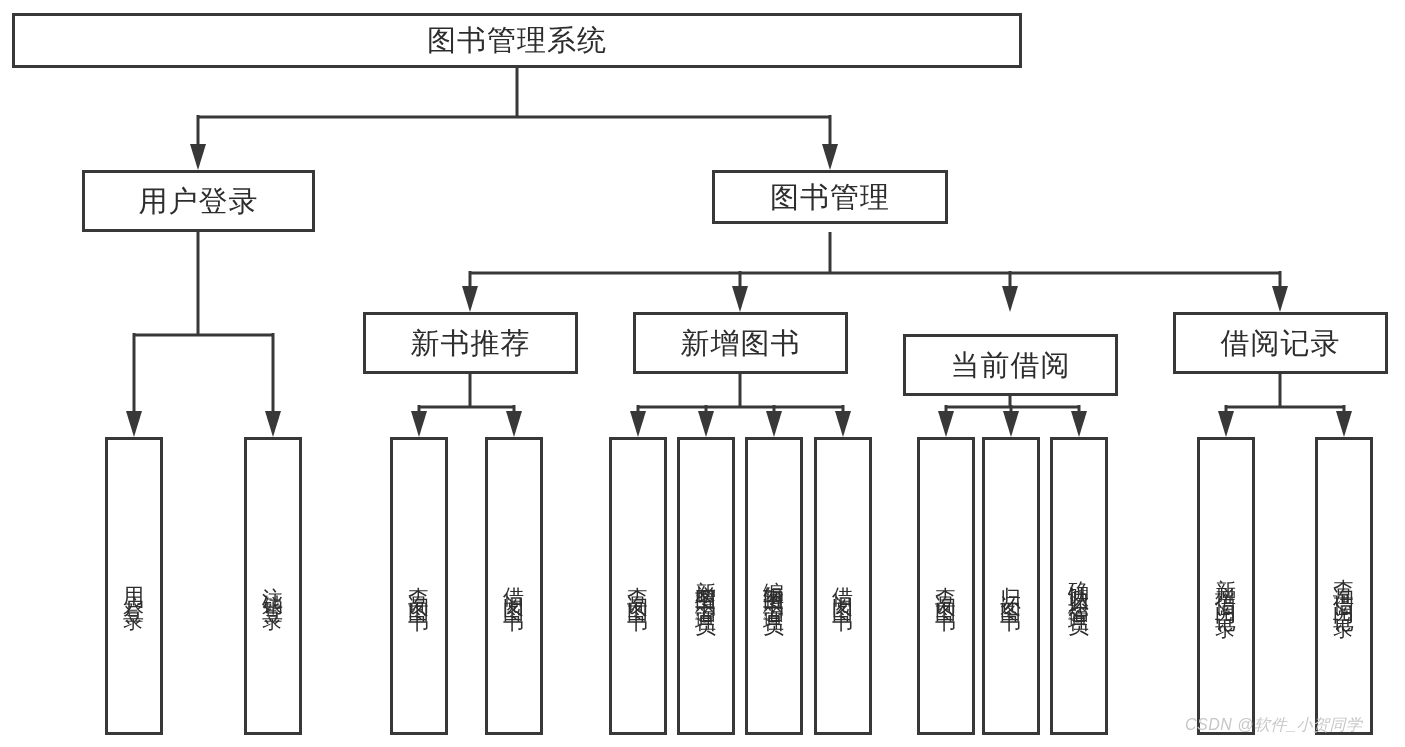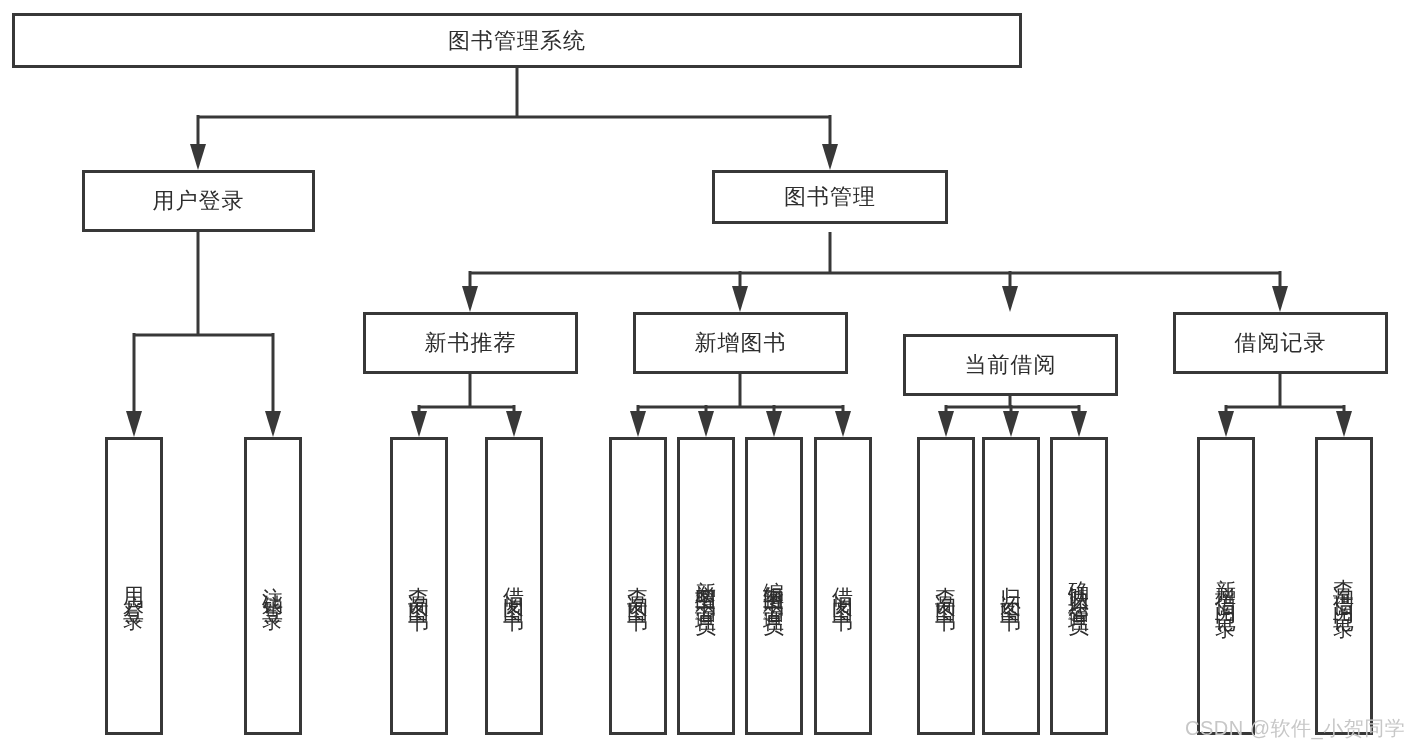--- a/index.html
+++ b/index.html
@@ -28,21 +28,21 @@
     box-sizing: border-box;
     border: 3px solid #383838;
     background: #ffffff;
     color: #2d2d2d;
     display: flex;
     align-items: center;
     justify-content: center;
     text-align: center;
   }
   .hbox {
-    font-size: 22px;
+    font-size: 29px;
     letter-spacing: 1px;
     line-height: 1;
   }
   .vbox {
     top: 437px;
     width: 58px;
     height: 298px;
     font-size: 21px;
   }
   .vbox .vtext {
@@ -73,24 +73,25 @@
   .lf-8  { left: 814px;  }
   .lf-9  { left: 917px;  }
   .lf-10 { left: 982px;  }
   .lf-11 { left: 1050px; }
   .lf-12 { left: 1197px; }
   .lf-13 { left: 1315px; }
   .watermark {
     position: absolute;
     left: 1185px;
     top: 715px;
-    font-size: 20px;
+    font-size: 16px;
     color: #c7c7c7;
     white-space: nowrap;
     letter-spacing: 0.5px;
+    font-style: italic;
   }
 </style>
 </head>
 <body>
 
 <div class="canvas">
 
   <svg class="connectors" viewBox="0 0 1405 747" xmlns="http://www.w3.org/2000/svg">
     <g stroke="#383838" stroke-width="3" fill="none">
 

